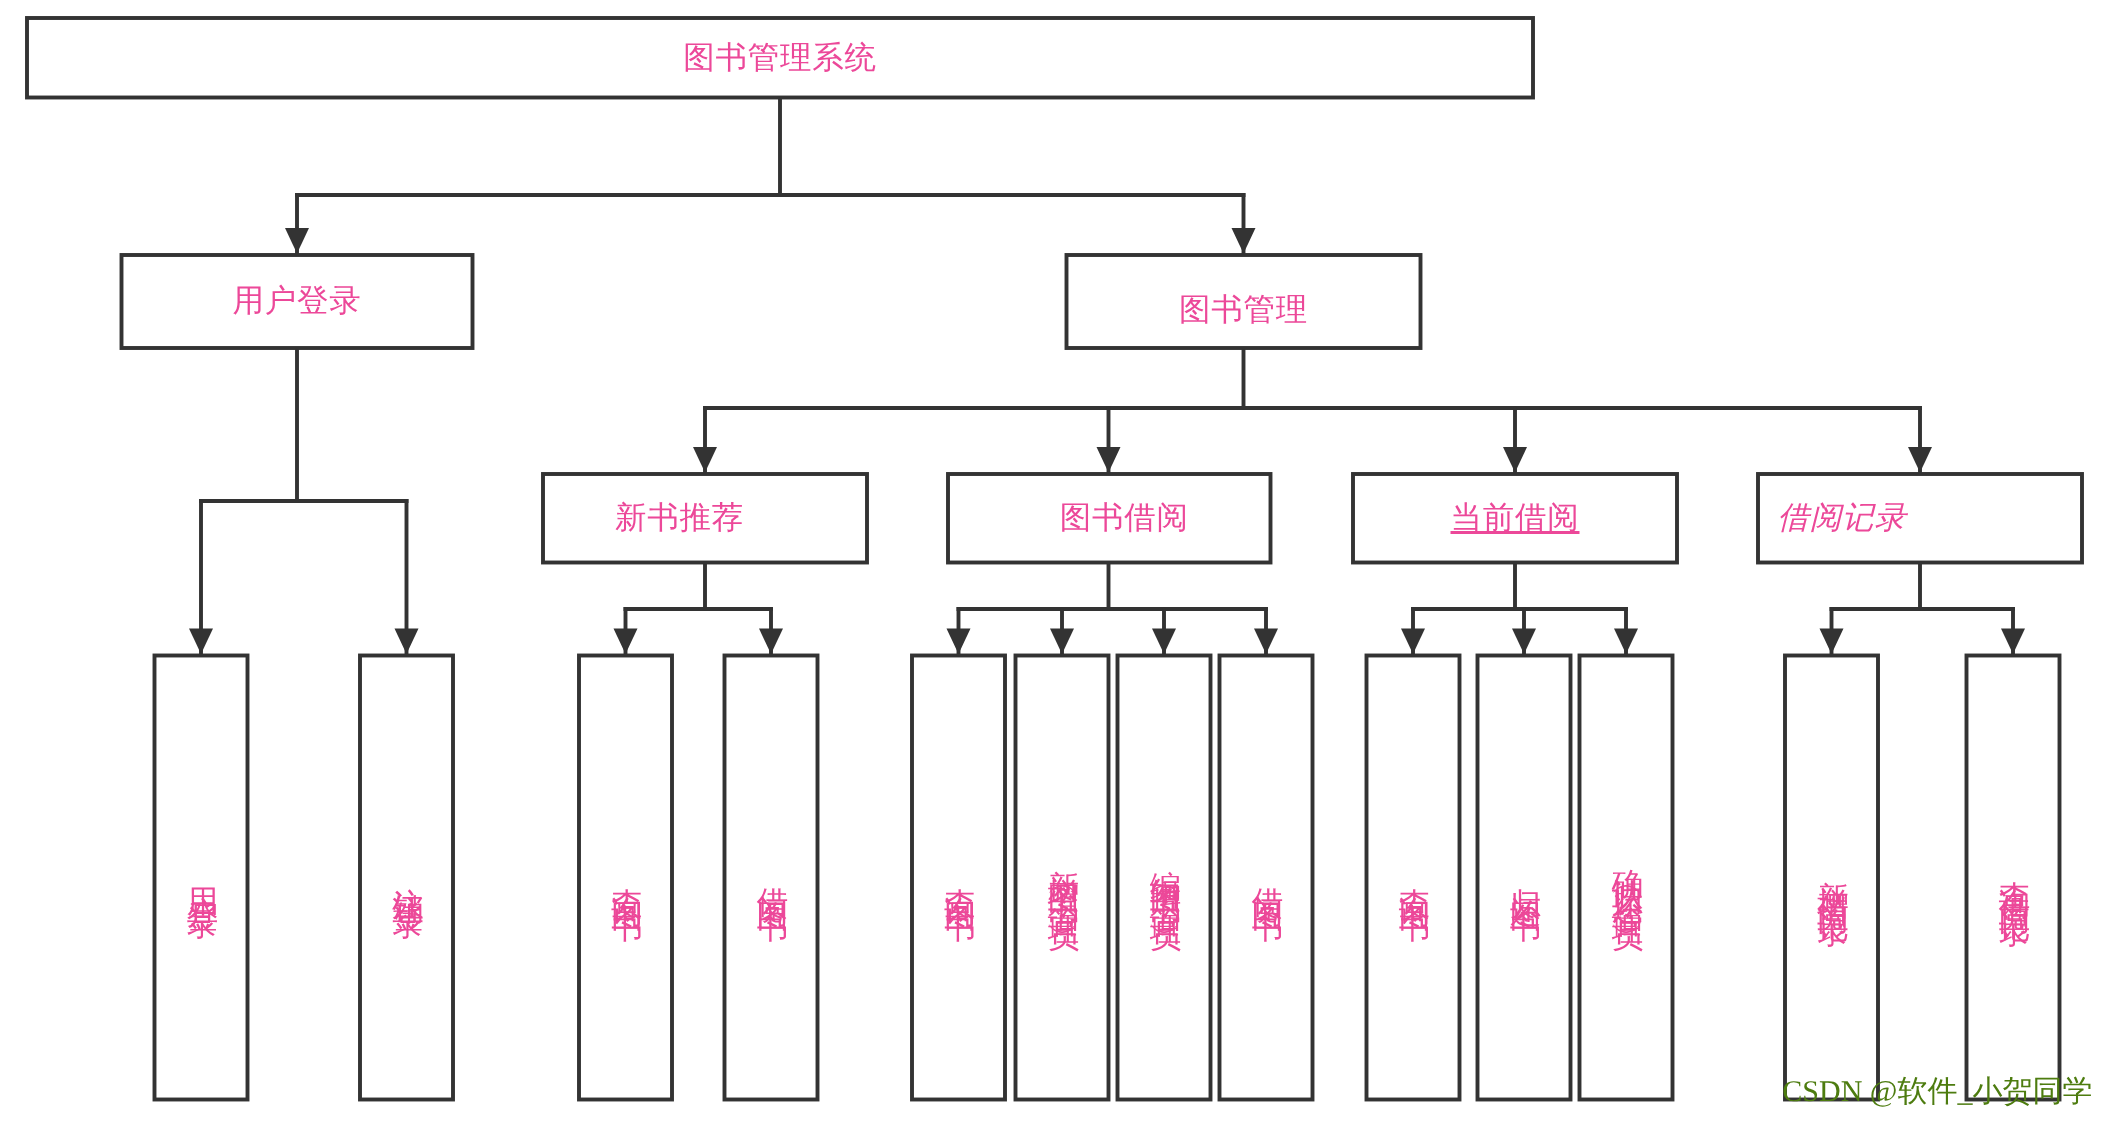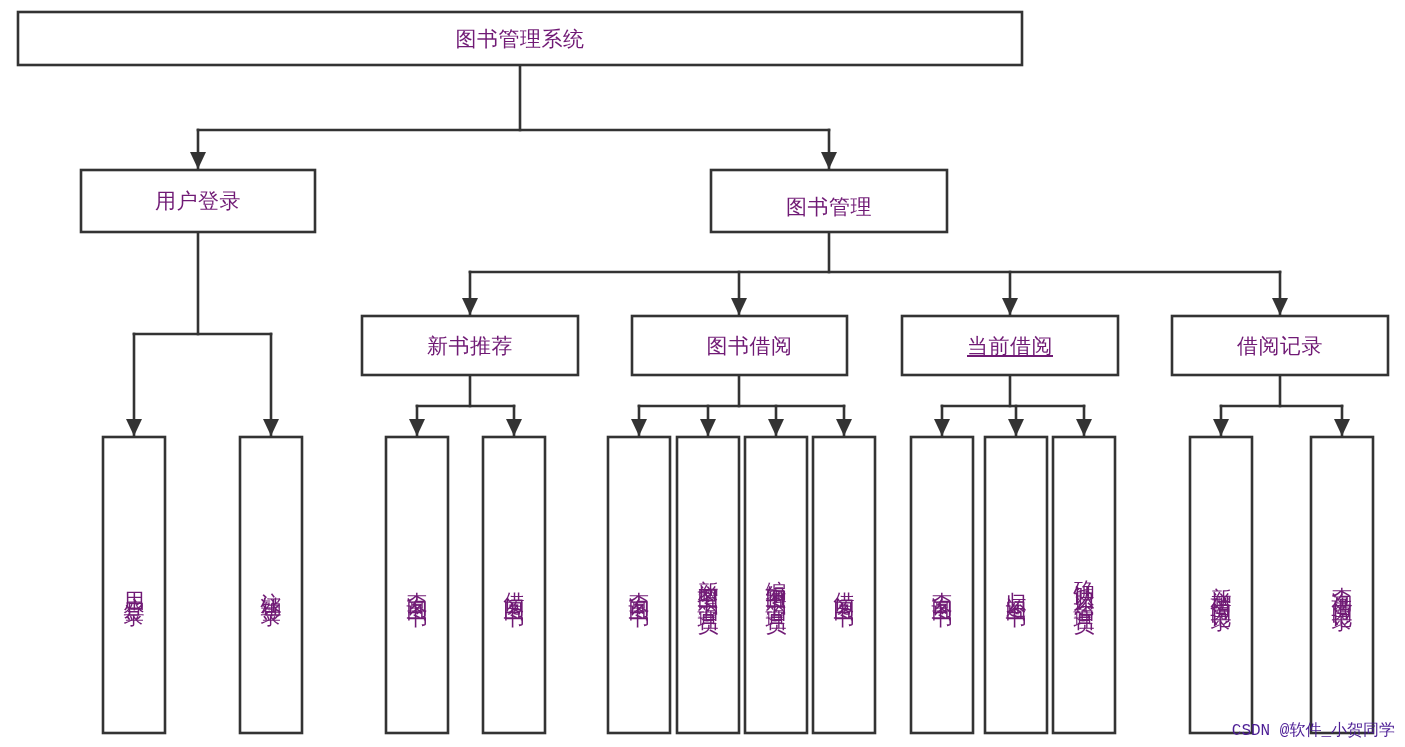--- a/index.html
+++ b/index.html
@@ -38,21 +38,21 @@
   }
   .arrow-head {
     fill: #333333;
     stroke: none;
   }
   .node-label {
     position: absolute;
     display: flex;
     align-items: center;
     justify-content: center;
-    color: #701a75;
+    color: #ec4899;
     font-family: "Liberation Sans", "DejaVu Sans", sans-serif;
     pointer-events: none;
     box-sizing: border-box;
   }
   .node-label.horizontal {
     font-size: 21px;
     line-height: 1.2;
     letter-spacing: 0.5px;
     white-space: nowrap;
   }
@@ -63,23 +63,23 @@
     letter-spacing: 5px;
     line-height: 1.05;
     align-items: center;
     justify-content: center;
     white-space: nowrap;
   }
   #watermark {
     position: absolute;
     right: 10px;
     bottom: 6px;
-    font-size: 16px;
-    color: #4c1d95;
-    font-family: Liberation Mono, monospace;
+    font-size: 20px;
+    color: #4d7c0f;
+    font-family: Liberation Serif, serif;
     white-space: nowrap;
   }
 </style>
 </head>
 <body>
 
 <div id="diagram-root">
 
   <svg id="tree-svg" viewBox="0 0 1405 747" xmlns="http://www.w3.org/2000/svg">
     <g id="connector-layer">
@@ -157,24 +157,24 @@
         <rect x="1053" y="437" width="62" height="296" class="node-box"></rect>
         <rect x="1190" y="437" width="62" height="296" class="node-box"></rect>
         <rect x="1311" y="437" width="62" height="296" class="node-box"></rect>
       </g>
   </svg>
 
   <div id="label-layer">
       <div class="node-label horizontal" style="left: 18px; top: 12px; width: 1004px; height: 53px;">图书管理系统</div>
       <div class="node-label horizontal" style="left: 81px; top: 170px; width: 234px; height: 62px;">用户登录</div>
       <div class="node-label horizontal" style="left: 711px; top: 170px; width: 236px; height: 74px;">图书管理</div>
-      <div class="node-label horizontal" style="left: 362px; top: 316px; width: 216px; height: 59px;">新书推荐</div>
+      <div class="node-label horizontal" style="left: 345px; top: 316px; width: 216px; height: 59px;">新书推荐</div>
       <div class="node-label horizontal" style="left: 632px; top: 316px; width: 235px; height: 59px;">图书借阅</div>
       <div class="node-label horizontal" style="left: 902px; top: 316px; width: 216px; height: 59px; text-decoration: underline;">当前借阅</div>
-      <div class="node-label horizontal" style="left: 1172px; top: 316px; width: 216px; height: 59px;">借阅记录</div>
+      <div class="node-label horizontal" style="left: 1120px; top: 316px; width: 216px; height: 59px; font-style: italic;">借阅记录</div>
       <div class="node-label vertical" style="left: 103px; top: 437px; width: 62px; height: 296px;">用户登录</div>
       <div class="node-label vertical" style="left: 240px; top: 437px; width: 62px; height: 296px;">注销登录</div>
       <div class="node-label vertical" style="left: 386px; top: 437px; width: 62px; height: 296px;">查询图书</div>
       <div class="node-label vertical" style="left: 483px; top: 437px; width: 62px; height: 296px;">借阅图书</div>
       <div class="node-label vertical" style="left: 608px; top: 437px; width: 62px; height: 296px;">查询图书</div>
       <div class="node-label vertical" style="left: 677px; top: 437px; width: 62px; height: 296px;">新增图书（管理员）</div>
       <div class="node-label vertical" style="left: 745px; top: 437px; width: 62px; height: 296px;">编辑图书（管理员）</div>
       <div class="node-label vertical" style="left: 813px; top: 437px; width: 62px; height: 296px;">借阅图书</div>
       <div class="node-label vertical" style="left: 911px; top: 437px; width: 62px; height: 296px;">查询图书</div>
       <div class="node-label vertical" style="left: 985px; top: 437px; width: 62px; height: 296px;">归还图书</div>

